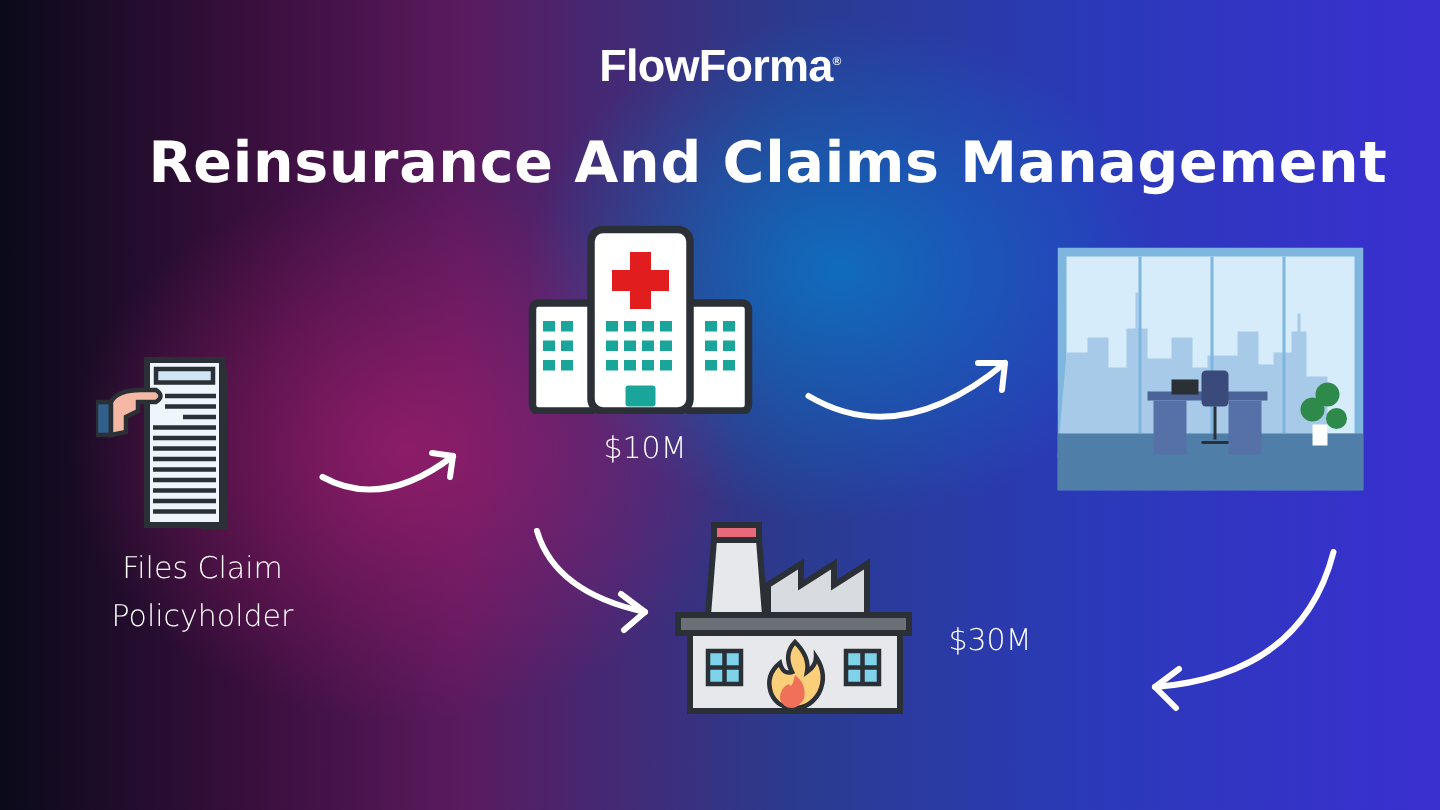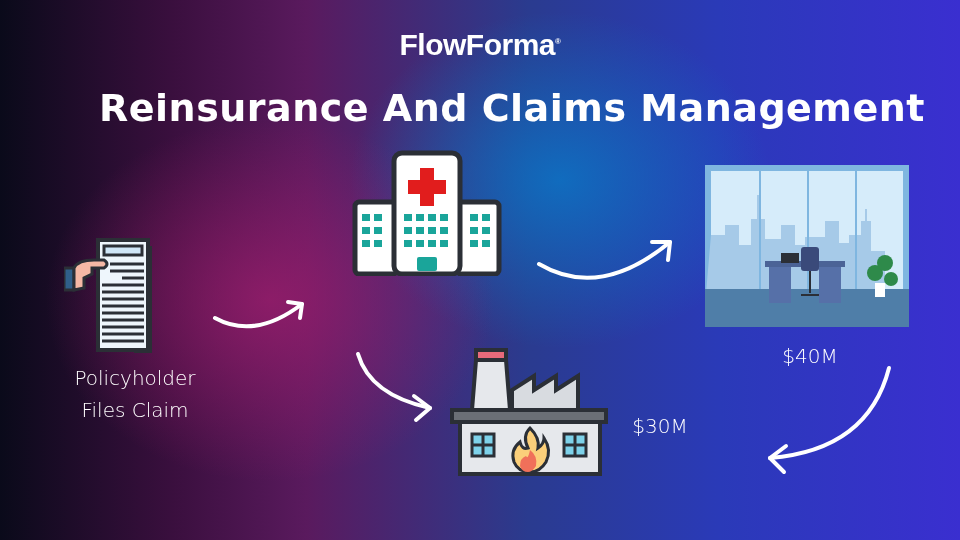--- a/index.html
+++ b/index.html
@@ -39,22 +39,22 @@
       <line x1="38" y1="82" x2="80" y2="82"></line>
         <line x1="38" y1="89" x2="80" y2="89"></line>
       <line x1="38" y1="96" x2="80" y2="96"></line>
         <line x1="38" y1="103" x2="80" y2="103"></line>
     </g>
     <rect x="0" y="30" width="10" height="22" fill="#2f5f8a" stroke="#2b2f36" stroke-width="3"></rect>
     <path d="M10 30 Q14 22 30 22 L40 22 Q46 26 40 30 L28 30 L28 36 L20 40 L20 50 L10 52 Z" fill="#f5b8a5" stroke="#2b2f36" stroke-width="3"></path>
   </svg>
 </div>
 <div class="abs label" style="left:30px;top:362px;width:210px;">
+  <div>Files Claim</div>
   <div>Policyholder</div>
-  <div>Files Claim</div>
 </div>
 
 <div class="abs" style="left:352px;top:150px;width:150px;height:126px;">
   <svg width="150" height="126" viewBox="0 0 150 126">
     <rect x="3" y="52" width="42" height="72" rx="4" fill="#fff" stroke="#2b2f36" stroke-width="5"></rect>
     <rect x="105" y="52" width="42" height="72" rx="4" fill="#fff" stroke="#2b2f36" stroke-width="5"></rect>
     <rect x="42" y="3" width="66" height="121" rx="8" fill="#fff" stroke="#2b2f36" stroke-width="5"></rect>
     <path d="M68 18 h14 v12 h12 v14 h-12 v12 h-14 v-12 h-12 v-14 h12 z" fill="#e11d1d"></path>
     <g fill="#1aa59a">
       <rect x="10" y="64" width="8" height="7"></rect>
@@ -79,20 +79,21 @@
         <rect x="88" y="77" width="8" height="7"></rect>
       <rect x="52" y="90" width="8" height="7"></rect>
         <rect x="64" y="90" width="8" height="7"></rect>
         <rect x="76" y="90" width="8" height="7"></rect>
         <rect x="88" y="90" width="8" height="7"></rect>
       <rect x="65" y="107" width="20" height="14" rx="2"></rect>
     </g>
   </svg>
 </div>
 <div class="abs label" style="left:320px;top:282px;width:220px;">
+  <div>$10M</div>
 </div>
 
 <div class="abs" style="left:705px;top:165px;width:204px;height:162px;">
   <svg width="204" height="162" viewBox="0 0 204 162">
     <rect width="204" height="162" fill="#7fb6e0"></rect>
     <rect x="6" y="6" width="192" height="118" fill="#d6ecfa"></rect>
     <g fill="#a6cae8">
       <path d="M6 70 h14 v-10 h14 v20 h12 v-26 h6 v-24 h2 v24 h6 v20 h16 v-14 h14 v20 h10 v-8 h20 v-16 h14 v22 h10 v-8 h12 v-14 h4 v-12 h2 v12 h4 v30 h14 v54 h-180 z"></path>
     </g>
     <g stroke="#7fb6e0" stroke-width="2">
@@ -108,21 +109,20 @@
     <rect x="96" y="82" width="18" height="24" rx="3" fill="#3a4a7a"></rect>
     <line x1="105" y1="106" x2="105" y2="128" stroke="#2b2f36" stroke-width="2"></line>
     <line x1="96" y1="130" x2="114" y2="130" stroke="#2b2f36" stroke-width="2"></line>
     <rect x="170" y="118" width="10" height="14" fill="#fff"></rect>
     <circle cx="170" cy="108" r="8" fill="#2e8a4a"></circle>
       <circle cx="180" cy="98" r="8" fill="#2e8a4a"></circle>
       <circle cx="186" cy="114" r="7" fill="#2e8a4a"></circle>
   </svg>
 </div>
 <div class="abs label" style="left:725px;top:340px;width:170px;">
-  <div>$40M</div>
 </div>
 
 <div class="abs" style="left:450px;top:346px;width:160px;height:132px;">
   <svg width="160" height="132" viewBox="0 0 160 132">
     <rect x="26" y="4" width="30" height="10" fill="#e86a7a" stroke="#2b2f36" stroke-width="4"></rect>
     <path d="M26 14 h30 l4 50 h-38 z" fill="#e6e8ec" stroke="#2b2f36" stroke-width="4"></path>
     <path d="M62 64 v-20 l22 -14 v14 l22 -14 v14 l22 -14 v34 z" fill="#d8dbe0" stroke="#2b2f36" stroke-width="4"></path>
     <rect x="2" y="64" width="154" height="12" fill="#6b6f76" stroke="#2b2f36" stroke-width="4"></rect>
     <rect x="10" y="76" width="140" height="52" fill="#e6e8ec" stroke="#2b2f36" stroke-width="4"></rect>
     <g stroke="#2b2f36" stroke-width="3">

